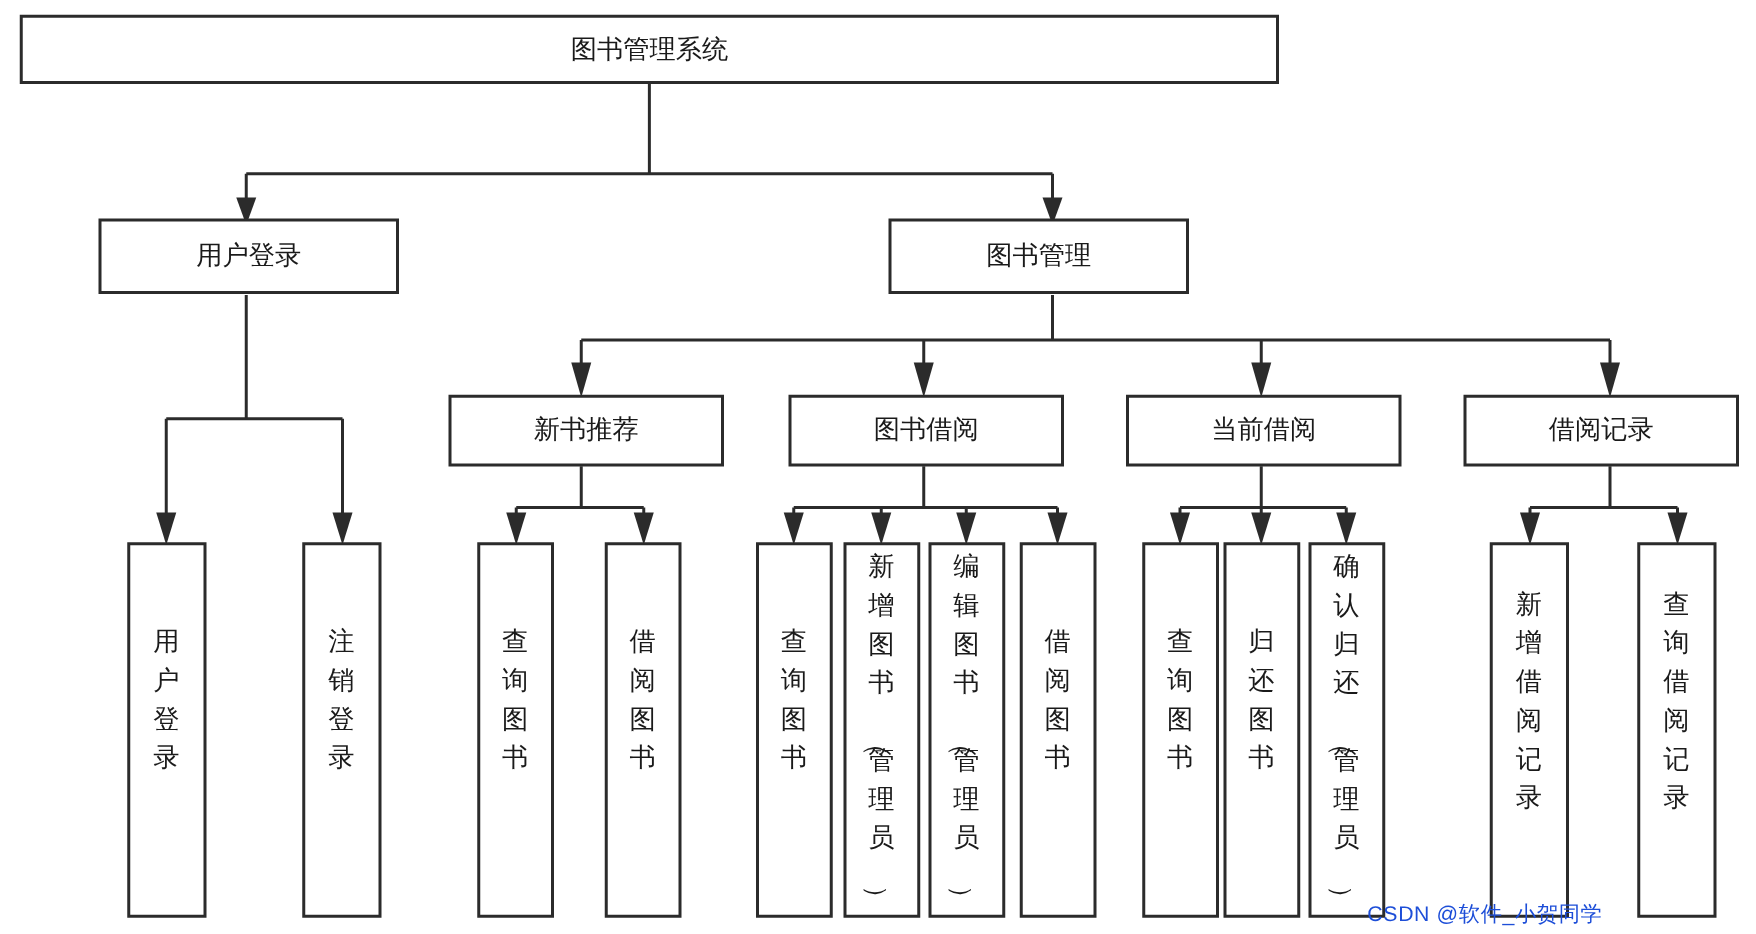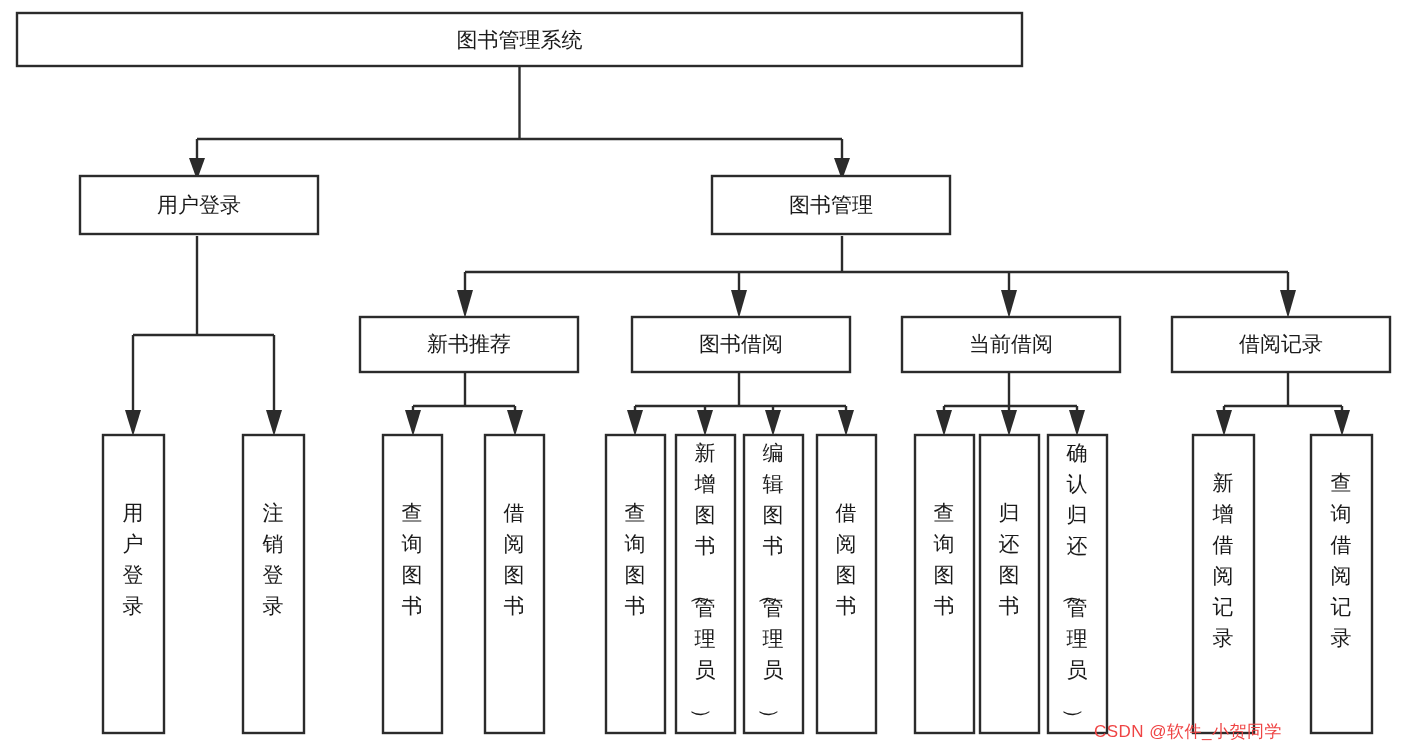--- a/index.html
+++ b/index.html
@@ -54,21 +54,21 @@
     font-size: 21px;
     fill: #1a1a1a;
     text-anchor: middle;
   }
   .watermark-text {
     position: absolute;
     right: 8px;
     bottom: 4px;
     font-family: "Liberation Sans", "DejaVu Sans", sans-serif;
     font-size: 17px;
-    color: #ef4444;
+    color: #1d4ed8;
     letter-spacing: 0.5px;
     white-space: nowrap;
     user-select: none;
   }
 </style>
 </head>
 <body>
 
 <div id="diagram-root">
 

